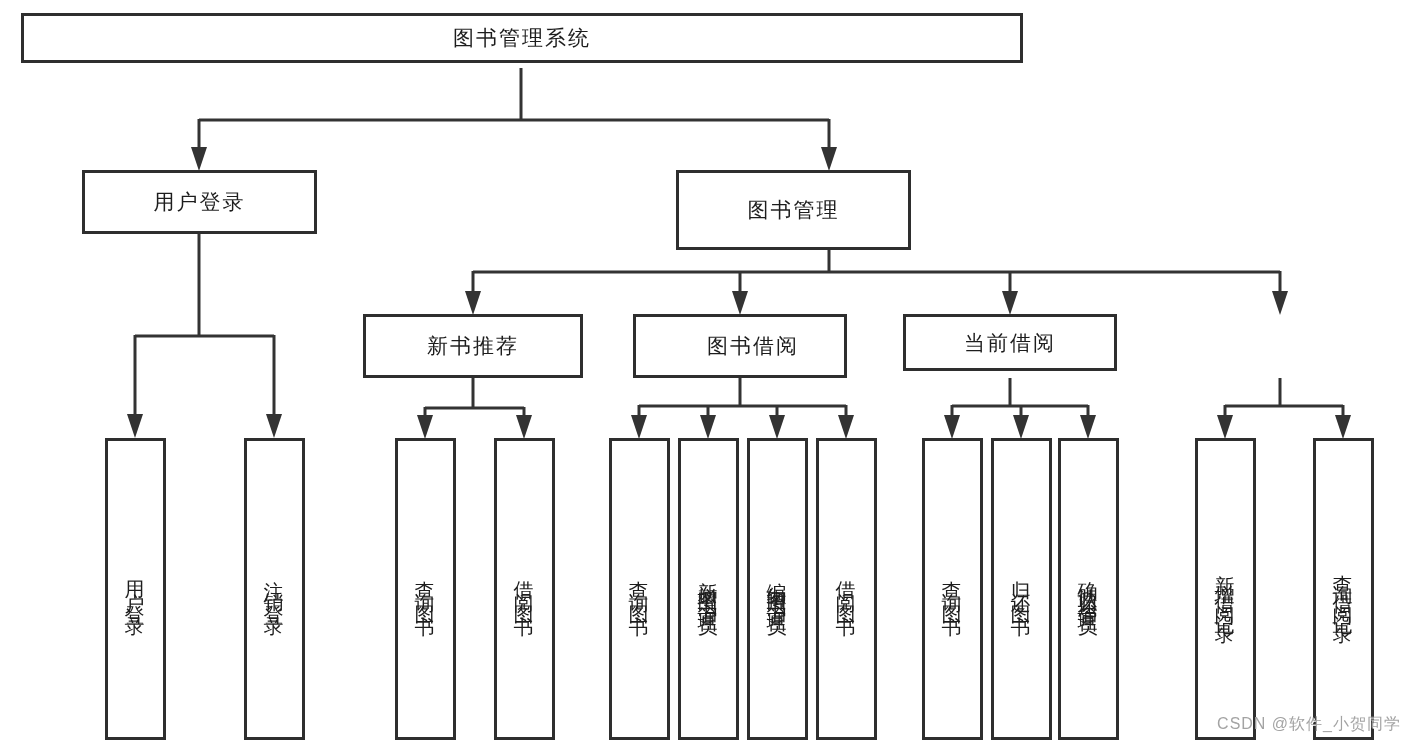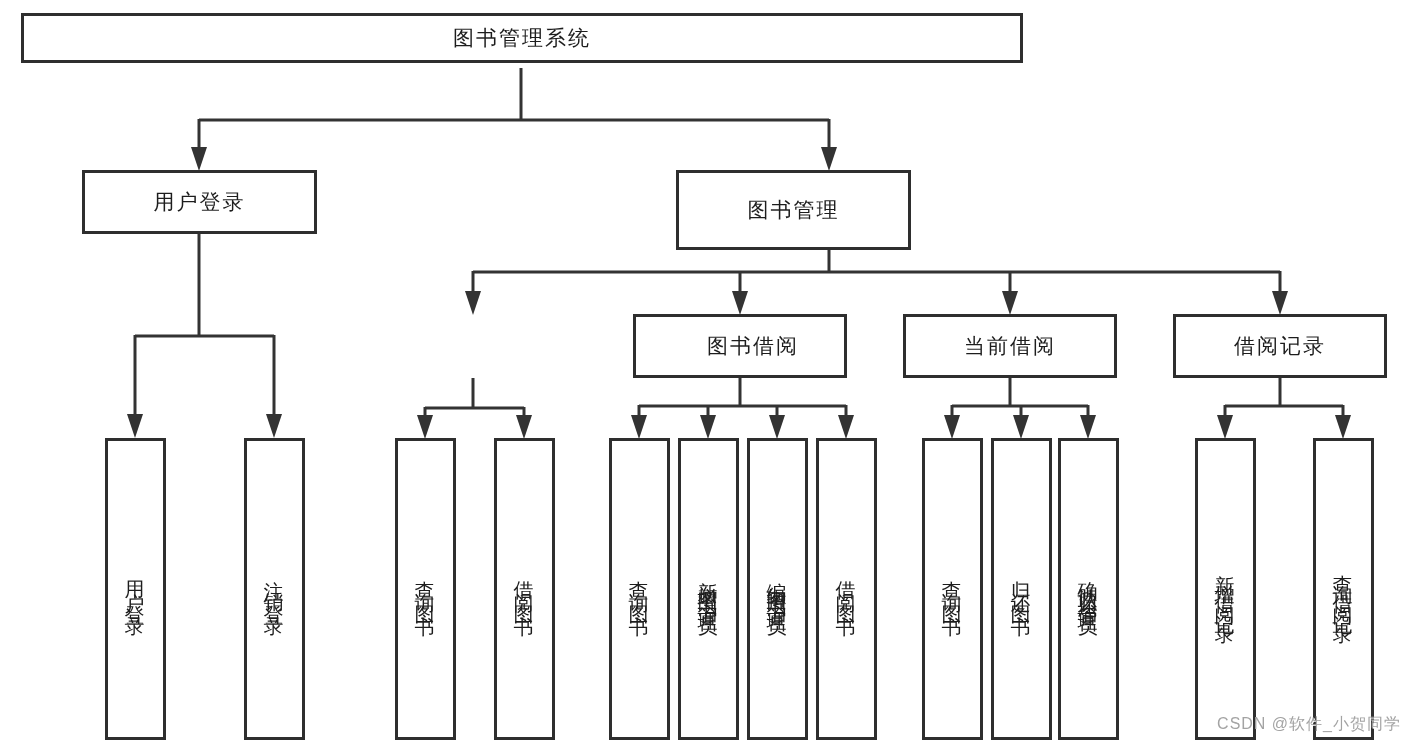--- a/index.html
+++ b/index.html
@@ -138,23 +138,23 @@
       <polygon points="1217,415 1233,415 1225,439"></polygon>
       <polygon points="1335,415 1351,415 1343,439"></polygon>
     </g>
   </svg>
 
   <div class="node" style="left:21px; top:13px; width:1002px; height:50px;">图书管理系统</div>
 
   <div class="node" style="left:82px; top:170px; width:235px; height:64px;">用户登录</div>
   <div class="node" style="left:676px; top:170px; width:235px; height:80px;">图书管理</div>
 
+  <div class="node" style="left:363px; top:314px; width:220px; height:64px;">新书推荐</div>
   <div class="node" style="left:633px; top:314px; width:214px; height:64px;padding-left:26px;">图书借阅</div>
-  <div class="node" style="left:903px; top:314px; width:214px; height:64px;">当前借阅</div>
-  <div class="node" style="left:1173px; top:314px; width:214px; height:64px;">借阅记录</div>
+  <div class="node" style="left:903px; top:314px; width:214px; height:57px;">当前借阅</div>
 
   <div class="leaf" style="left:105px;">
     <span class="vtext ls-short">用户登录</span>
   </div>
   <div class="leaf" style="left:244px;">
     <span class="vtext ls-short">注销登录</span>
   </div>
 
   <div class="leaf" style="left:395px;">
     <span class="vtext ls-short">查询图书</span>

